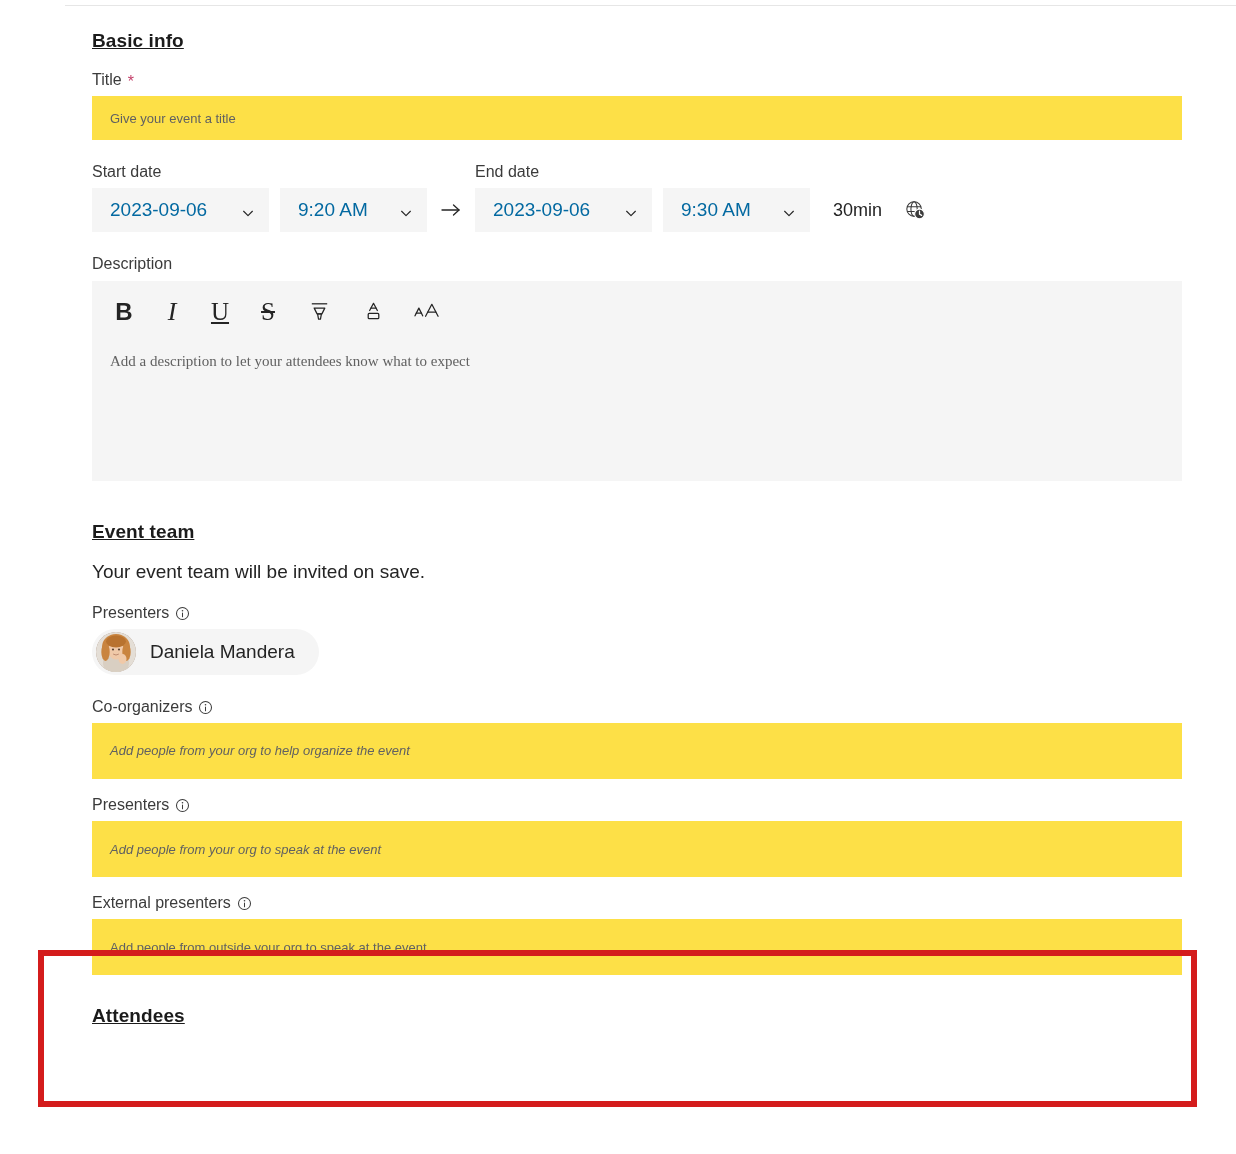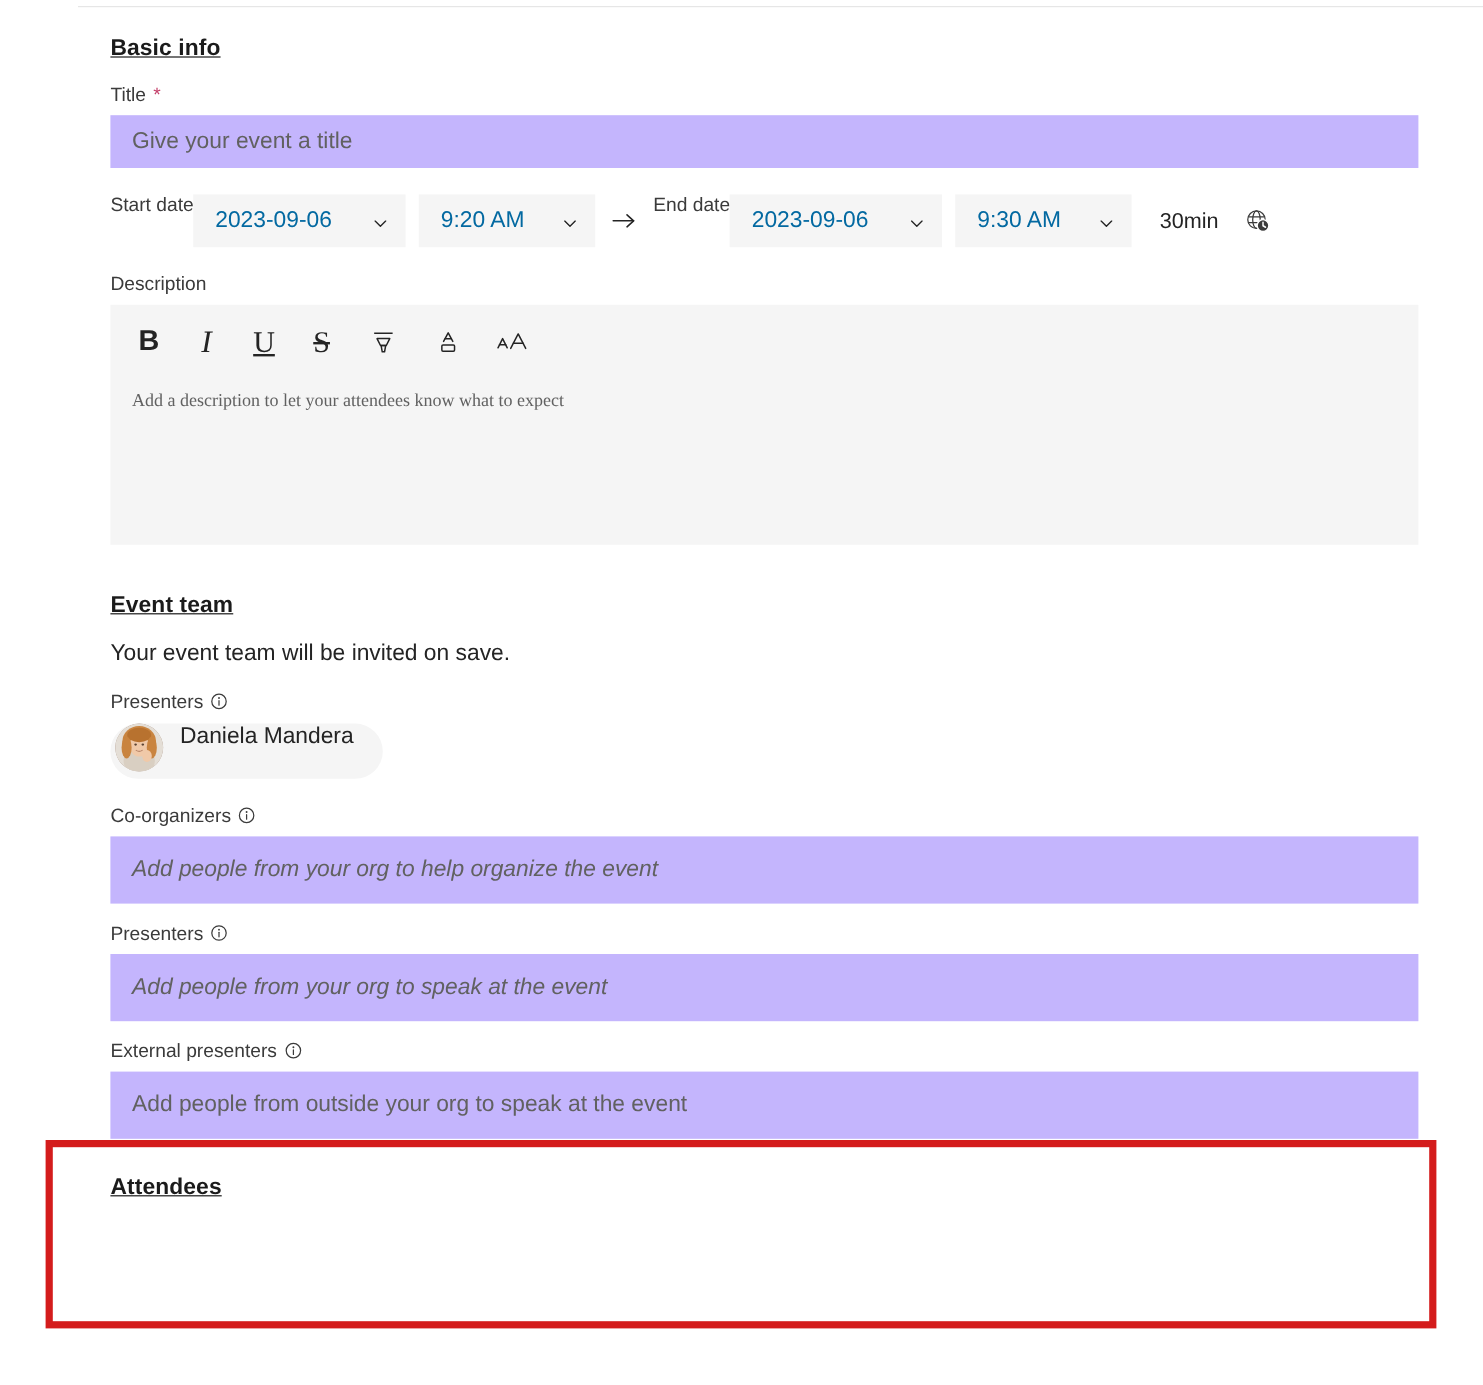--- a/index.html
+++ b/index.html
@@ -44,20 +44,21 @@
     margin: 0 0 18px 0;
     text-decoration: underline;
   }
 
   .field-label {
     font-size: 16px;
     color: #3b3b3b;
     font-weight: normal;
     margin: 0 0 7px 0;
     display: flex;
+    align-items: center;
     gap: 6px;
     line-height: 1.2;
   }
 
   .required-asterisk {
     color: #c4406a;
     font-size: 16px;
     line-height: 1;
     position: relative;
     top: 2px;
@@ -67,42 +68,42 @@
     display: inline-block;
     width: 15px;
     height: 15px;
     position: relative;
     top: 1px;
   }
   .info-icon svg { display: block; }
 
   
   .text-input {
-    background: #c4b5fd;
+    background: #fde047;
     border: none;
     width: 1090px;
     height: 44px;
     display: flex;
     align-items: center;
     padding: 0 18px;
-    font-size: 19px;
+    font-size: 13px;
     color: #616161;
     cursor: text;
   }
   .text-input.tall { height: 56px; }
 
   .placeholder { color: #616161; }
 
   
   .datetime-row {
     display: flex;
     align-items: flex-end;
     gap: 11px;
   }
-  .dt-group { display: flex; }
+  .dt-group { display: flex; flex-direction: column; }
   .dt-group .field-label { margin-bottom: 7px; }
 
   .dropdown {
     background: #f5f5f5;
     height: 44px;
     display: flex;
     align-items: center;
     justify-content: space-between;
     padding: 0 14px 0 18px;
     font-size: 19px;
@@ -192,20 +193,21 @@
 
   
   .section-subtitle {
     font-size: 19px;
     color: #242424;
     margin: 0 0 20px 0;
   }
 
   .person-pill {
     display: inline-flex;
+    align-items: center;
     background: #f5f5f5;
     border-radius: 999px;
     height: 46px;
     padding: 0 24px 0 4px;
     gap: 14px;
     cursor: pointer;
   }
   .person-pill .name {
     font-size: 19px;
     color: #242424;

